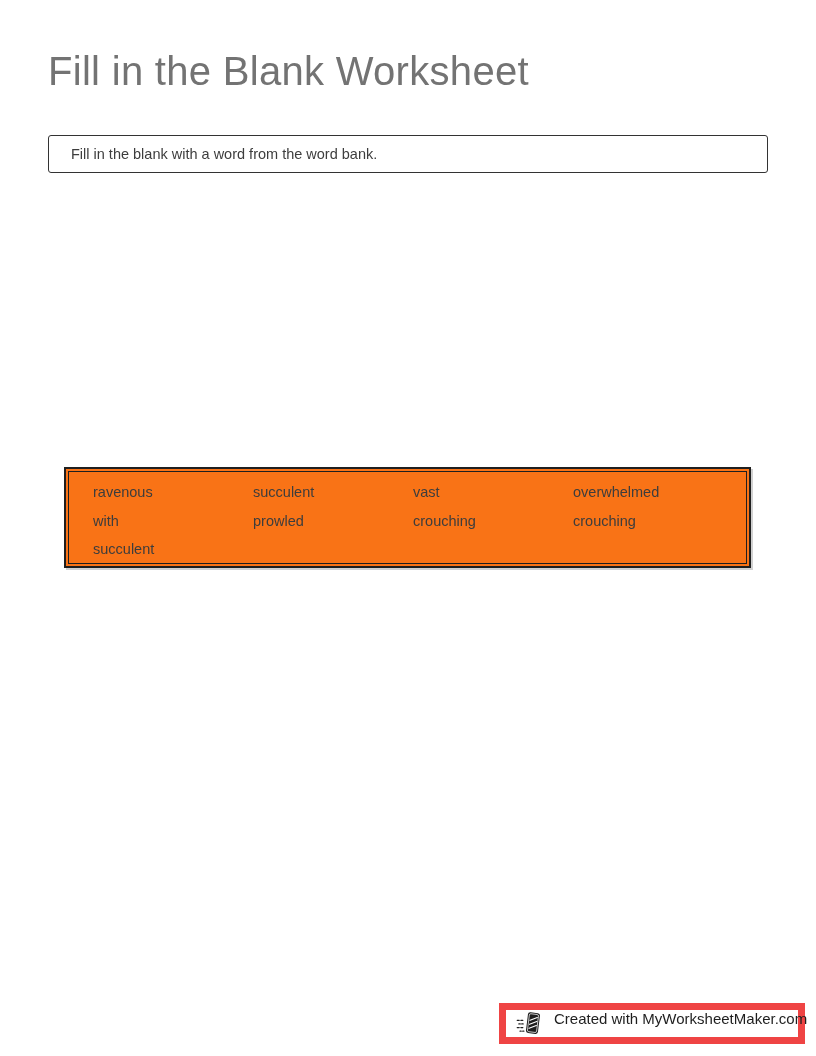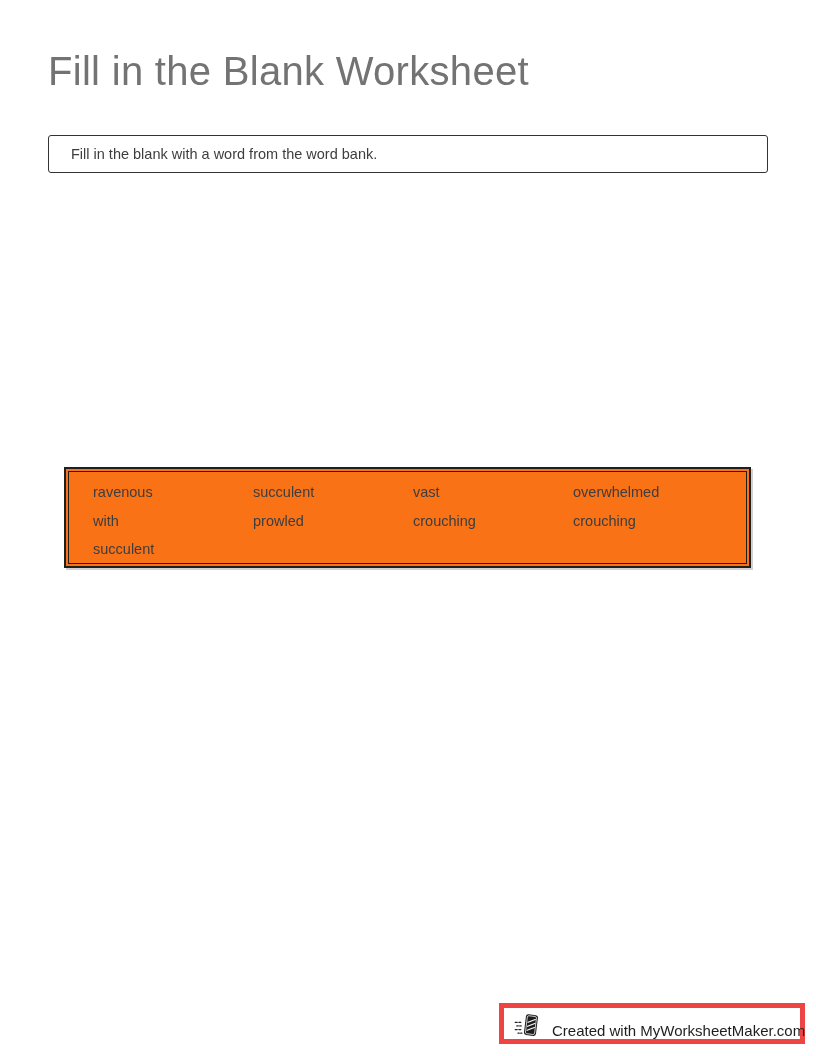--- a/index.html
+++ b/index.html
@@ -69,24 +69,24 @@
     color: #3d3d3d;
     white-space: nowrap;
   }
 
   .footer-badge {
     position: absolute;
     left: 499px;
     top: 1003px;
     width: 306px;
     height: 41px;
-    border: 5px solid #ef4444;
+    border: 7px solid #ef4444;
     background: #ffffff;
     display: flex;
-    align-items: flex-end;
+    align-items: flex-start;
     gap: 9px;
     padding-left: 10px;
   }
   .footer-credit-text {
     font-size: 15px;
     color: #1e1e1e;
     white-space: nowrap;
   }
   .footer-logo {
     width: 29px;

